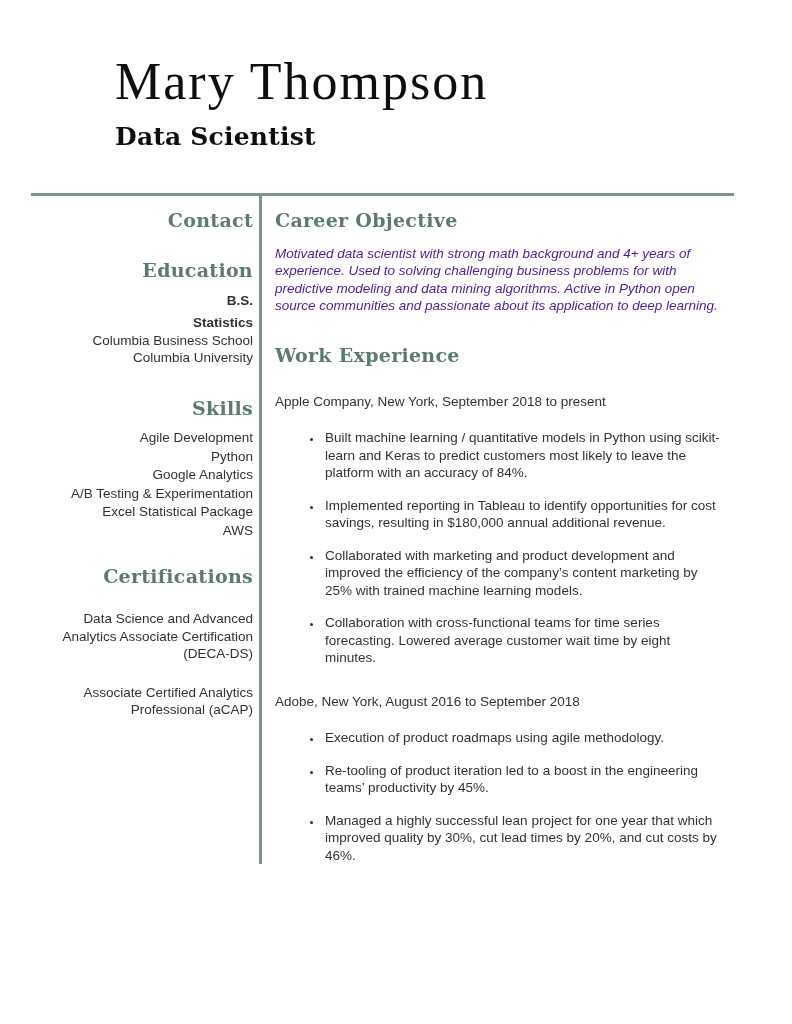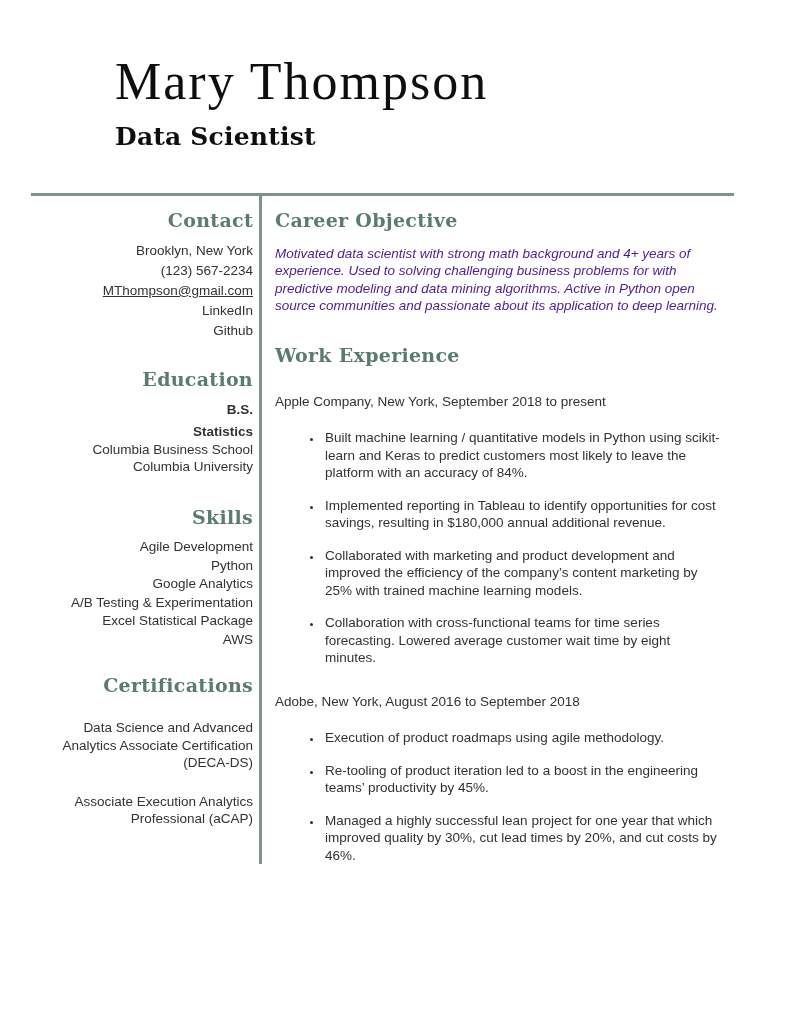--- a/index.html
+++ b/index.html
@@ -112,27 +112,20 @@
   <div class="header">
     <div class="name">Mary Thompson</div>
     <div class="job-title">Data Scientist</div>
   </div>
 
   <div class="content">
 
     <div class="left-col">
 
       <div class="section-heading">Contact</div>
-      <div class="contact-list">
-        <div class="contact-item">Brooklyn, New York</div>
-        <div class="contact-item">(123) 567-2234</div>
-        <div class="contact-item"><a href="#" class="email">MThompson@gmail.com</a></div>
-        <div class="contact-item">LinkedIn</div>
-        <div class="contact-item">Github</div>
-      </div>
 
       <div class="section-heading edu-heading">Education</div>
       <div class="edu-list">
         <div class="edu-item bold degree">B.S.</div>
         <div class="edu-item bold">Statistics</div>
         <div>
 
         <div class="edu-item">Columbia Business School</div>
             <div class="edu-item">Columbia University</div>
           </div>
@@ -146,21 +139,21 @@
           <div class="skill-item">Google Analytics</div>
           <div class="skill-item">A/B Testing &amp; Experimentation</div>
           <div class="skill-item">Excel Statistical Package</div>
           <div class="skill-item">AWS</div>
         </div>
 
       <div class="section-heading certs-heading">Certifications</div>
       <div class="certs-list">
 
       <div class="cert-item">Data Science and Advanced Analytics Associate Certification (DECA-DS)</div>
-          <div class="cert-item">Associate Execution Analytics Professional (aCAP)</div>
+          <div class="cert-item">Associate Certified Analytics Professional (aCAP)</div>
         </div>
 
     </div>
 
     <div class="right-col">
 
       <div class="section-heading">Career Objective</div>
       <p class="objective-text">Motivated data scientist with strong math background and 4+ years of experience. Used to solving challenging business problems for with predictive modeling and data mining algorithms. Active in Python open source communities and passionate about its application to deep learning.</p>
 
       <div class="section-heading work-heading">Work Experience</div>

